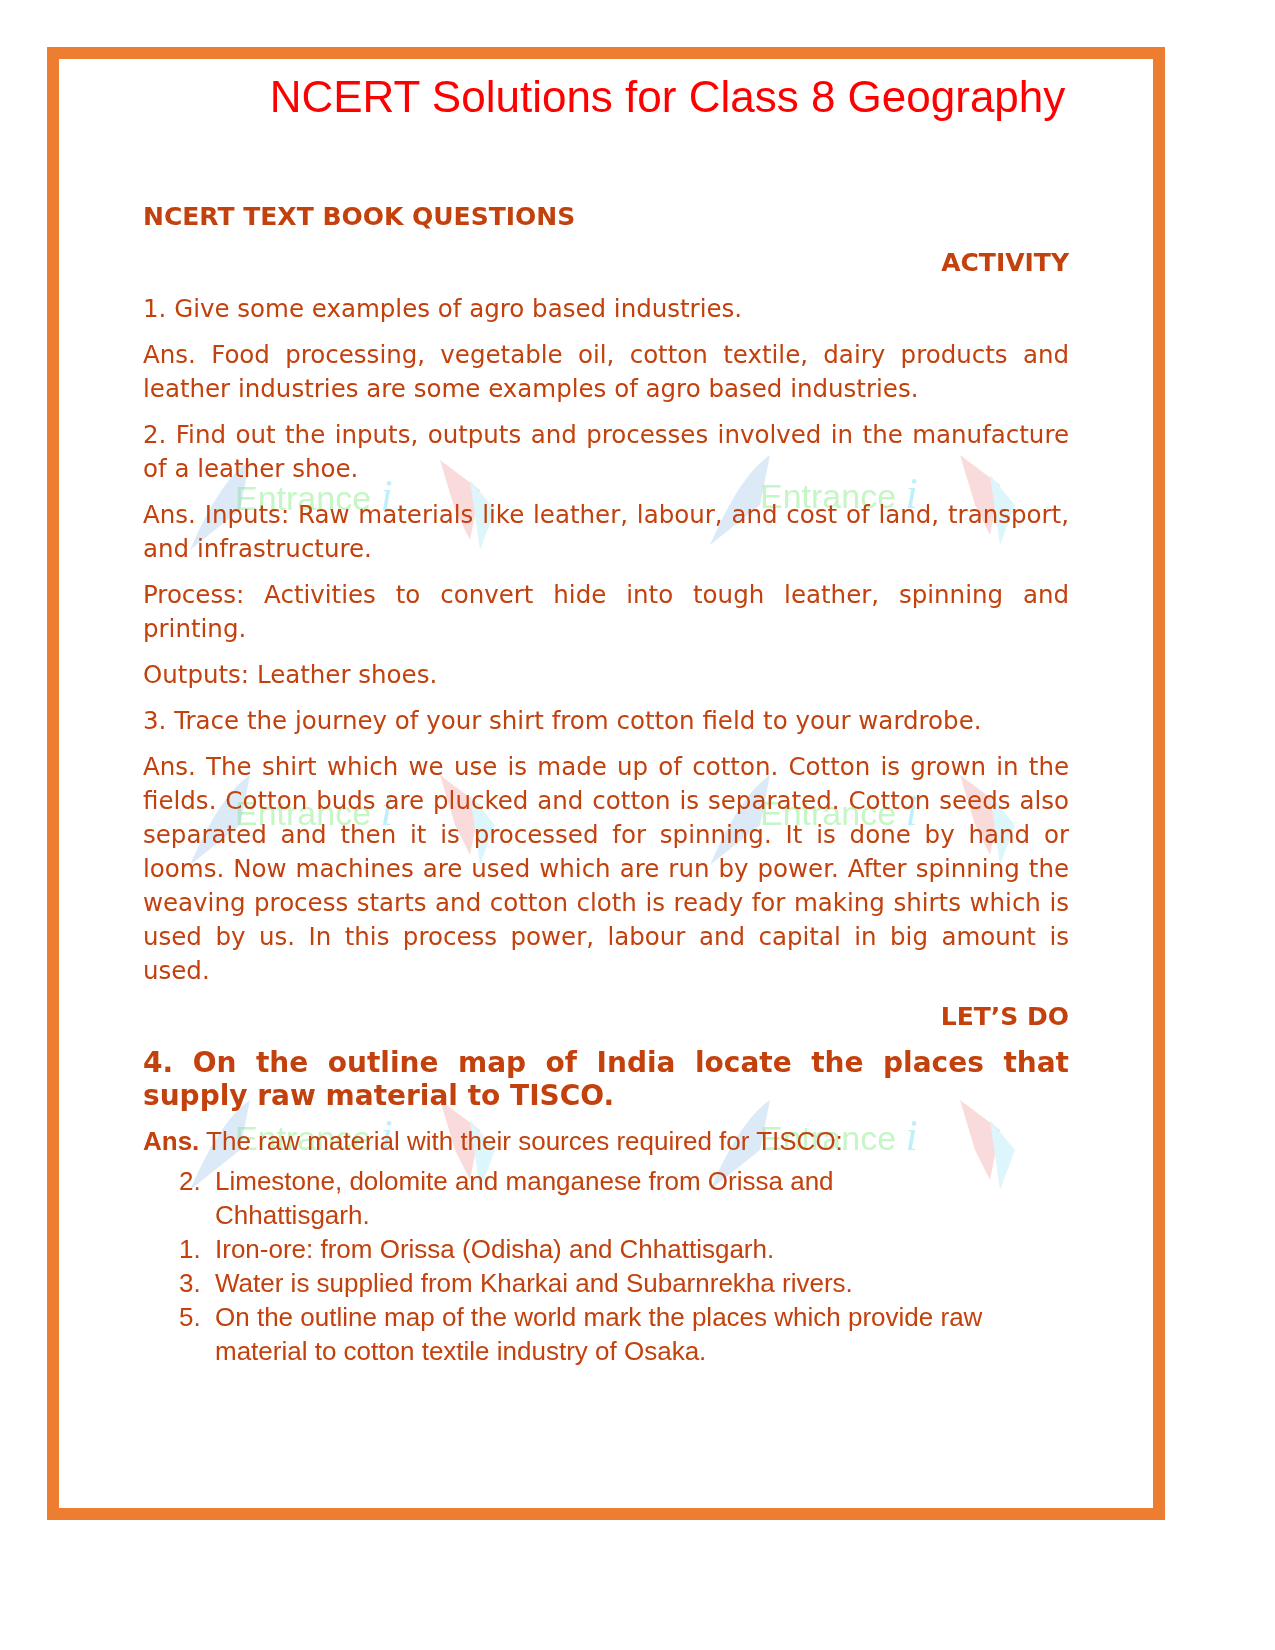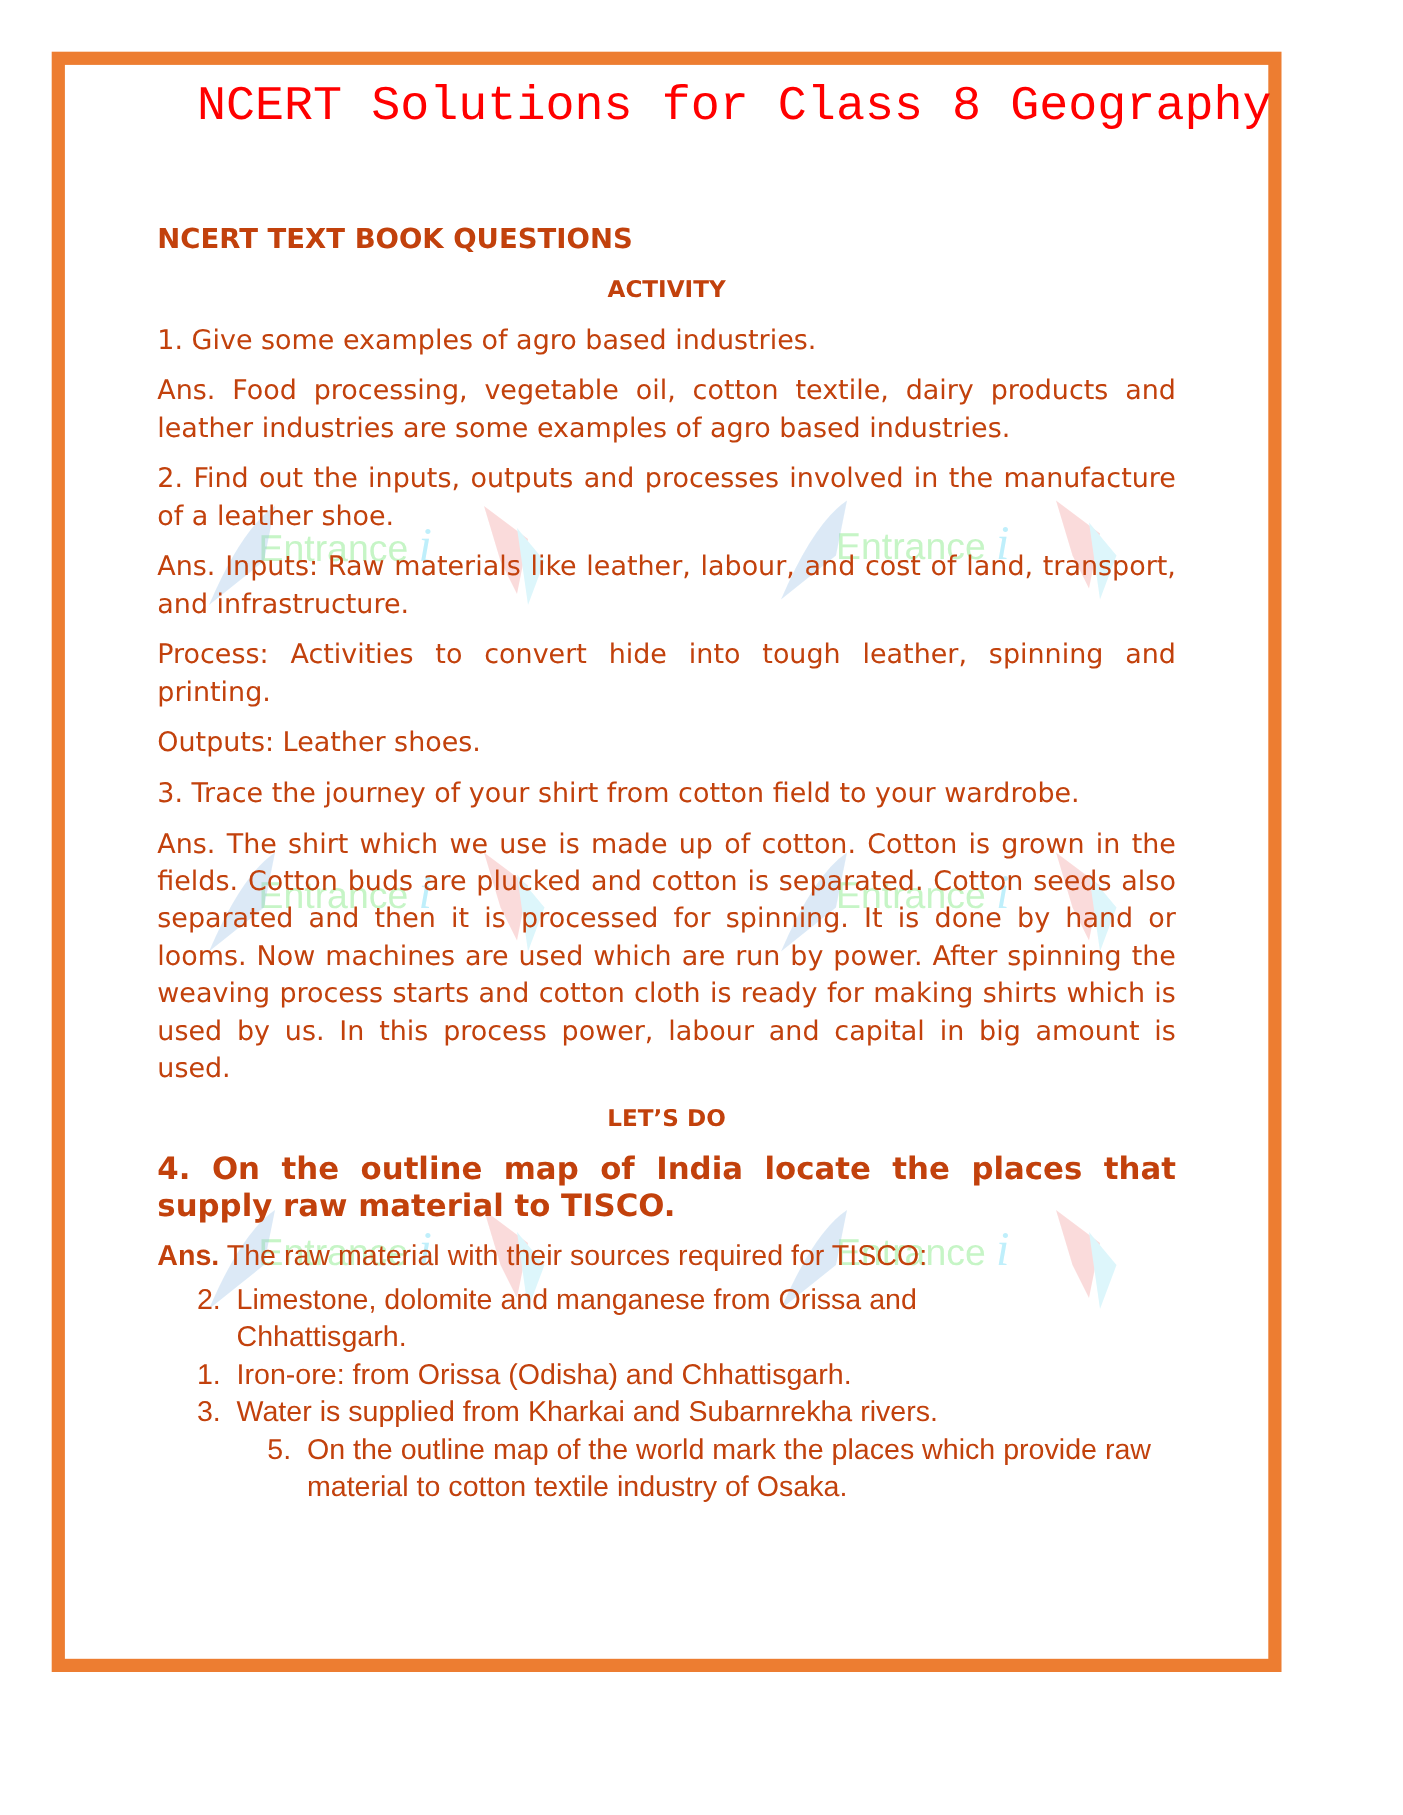--- a/index.html
+++ b/index.html
@@ -3,29 +3,29 @@
   <meta charset="utf-8">
   <style>
     html, body { margin: 0; padding: 0; background: #ffffff; }
     body { width: 1275px; height: 1650px; position: relative; overflow: hidden; }
     .frame {
       position: absolute; left: 47px; top: 47px; width: 1094px; height: 1449px;
       border: 12px solid #ED7D31; background: #fff;
     }
     .title {
       position: absolute; left: 0; right: 0; top: 72px; text-align: center;
-      font-family: Liberation Mono, monospace; font-size: 44px; color: #FF0000;
+      font-family: Liberation Sans, sans-serif; font-size: 44px; color: #FF0000;
       padding-left: 60px;
     }
     .content {
       position: absolute; left: 143px; width: 926px; top: 200px;
       font-family: "DejaVu Sans", sans-serif; font-size: 24.5px; color: #c2410c; line-height: 34px;
     }
     .h-left { font-weight: bold; margin: 0 0 12px 0; font-size: 25px; }
-    .h-center { font-weight: bold; text-align: center; margin: 0 0 12px 0; font-size: 21px; }
+    .h-center { font-weight: bold; text-align: right; margin: 0 0 12px 0; font-size: 25px; }
     p { margin: 0 0 12px 0; text-align: justify; }
     .q-bold { font-weight: bold; font-family: "DejaVu Sans", sans-serif; font-size: 28px; }
     .narrow { font-family: "Liberation Sans", sans-serif; font-size: 26px; }
     ol { margin: 0; padding-left: 72px; font-family: "Liberation Sans", sans-serif; font-size: 26px; }
     ol li { margin: 0; padding-left: 0; }
     .wm { position: absolute; font-family: "Liberation Sans", sans-serif; font-size: 34px; color: #c6f5c6; pointer-events: none; }
     .wm .i { color: #bfeffb; font-style: italic; font-family: "Liberation Serif", serif; font-size: 44px; }
     .wm-shape { position: absolute; pointer-events: none; opacity: 0.35; }
   </style>
 </head>
@@ -102,19 +102,19 @@
     <li style="display:flex;">
         <span style="width: 0px; white-space: nowrap;">1.</span>
         <span style="width:36px; display:inline-block;"></span>
         <span>Iron-ore: from Orissa (Odisha) and Chhattisgarh.</span>
       </li>
     <li style="display:flex;">
         <span style="width: 0px; white-space: nowrap;">3.</span>
         <span style="width:36px; display:inline-block;"></span>
         <span>Water is supplied from Kharkai and Subarnrekha rivers.</span>
       </li>
-    <li style="display:flex;justify-content:flex-end;">
+    <li style="display:flex;">
         <span style="width: 0px; white-space: nowrap;">5.</span>
         <span style="width:36px; display:inline-block; flex-shrink:0;"></span>
         <span style="max-width:790px;">On the outline map of the world mark the places which provide raw material to cotton textile industry of Osaka.</span>
       </li>
   </ol>
 </div>
 
 </body></html>

